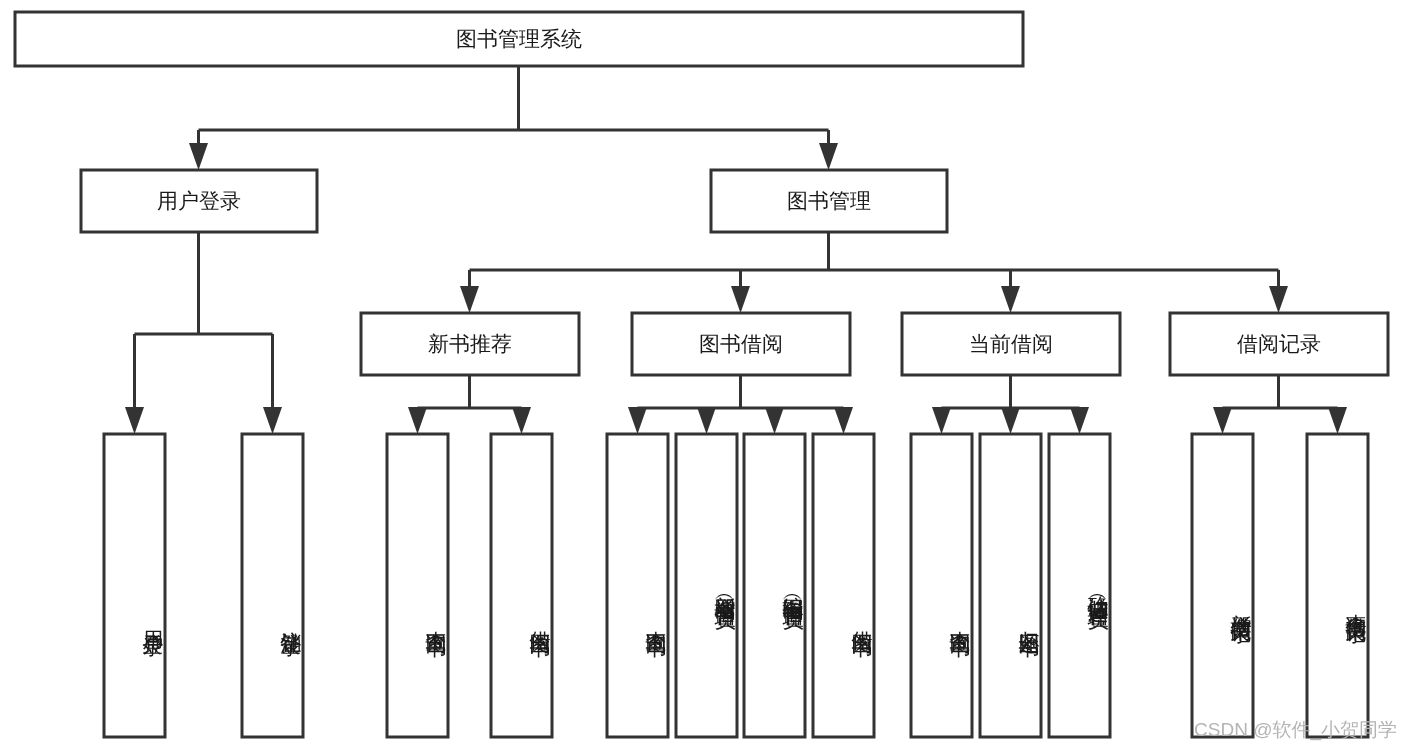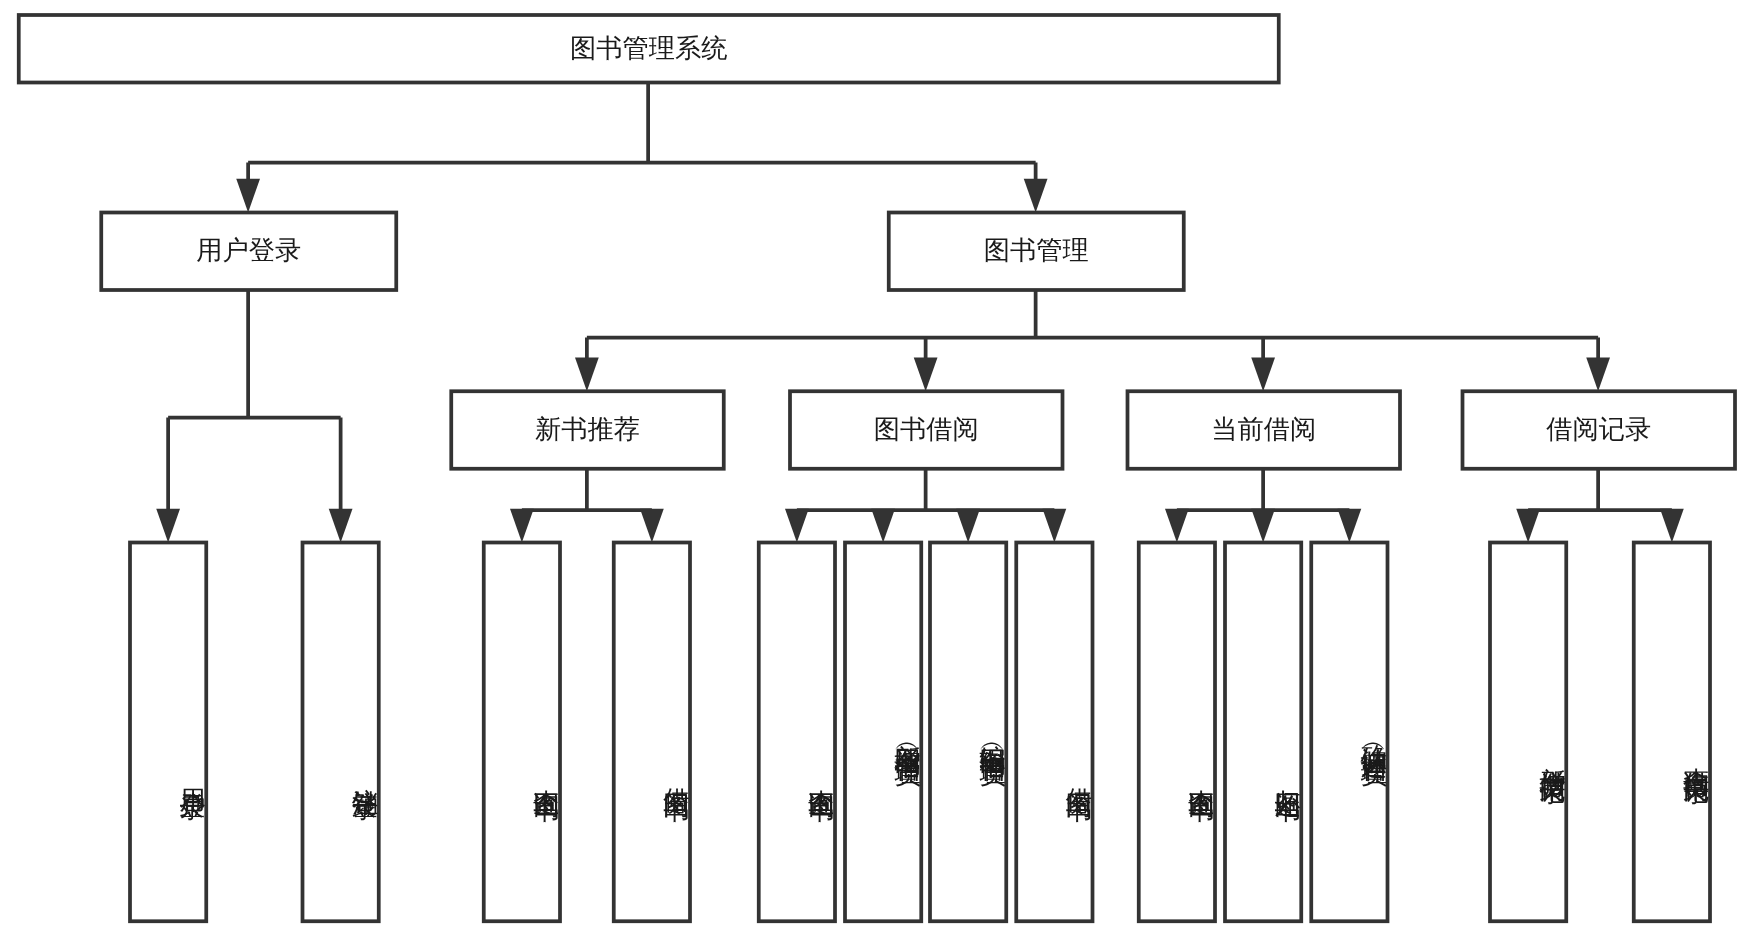--- a/index.html
+++ b/index.html
@@ -218,13 +218,14 @@
   <div class="vlabel" style="left:744px; top:443px; width:61px; height:290px;">编辑图书（管理员）</div>
   <div class="vlabel" style="left:813px; top:503px; width:61px; height:230px;">借阅图书</div>
 
   <div class="vlabel" style="left:911px; top:503px; width:61px; height:230px;">查询图书</div>
   <div class="vlabel" style="left:980px; top:503px; width:61px; height:230px;">归还图书</div>
   <div class="vlabel" style="left:1049px; top:443px; width:61px; height:290px;">确认归还（管理员）</div>
 
   <div class="vlabel" style="left:1192px; top:473px; width:61px; height:260px;">新增借阅记录</div>
   <div class="vlabel" style="left:1307px; top:473px; width:61px; height:260px;">查询借阅记录</div>
 
+  <div class="watermark">CSDN @软件_小贺同学</div>
 </div>
 
 </body></html>

